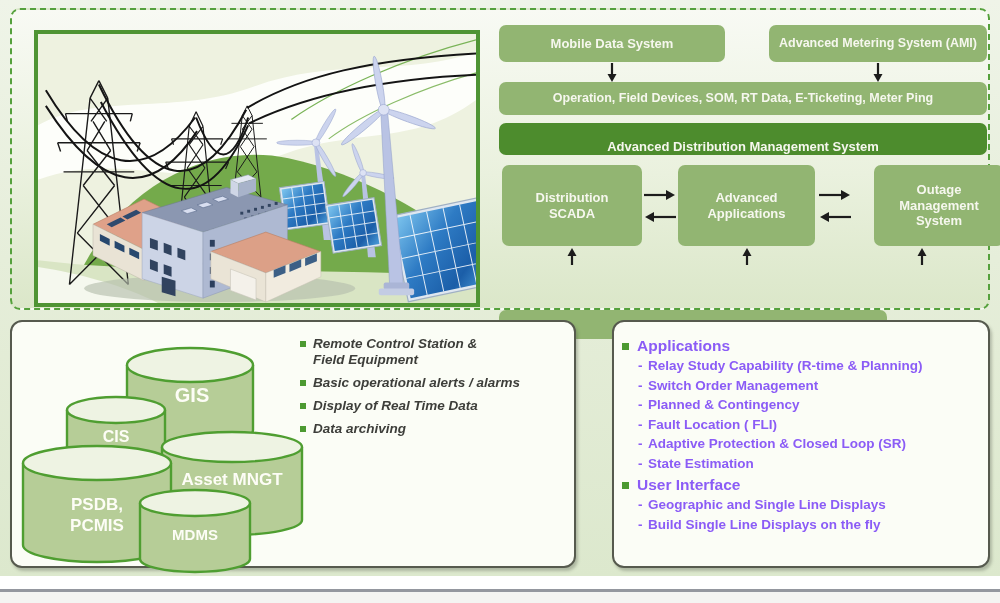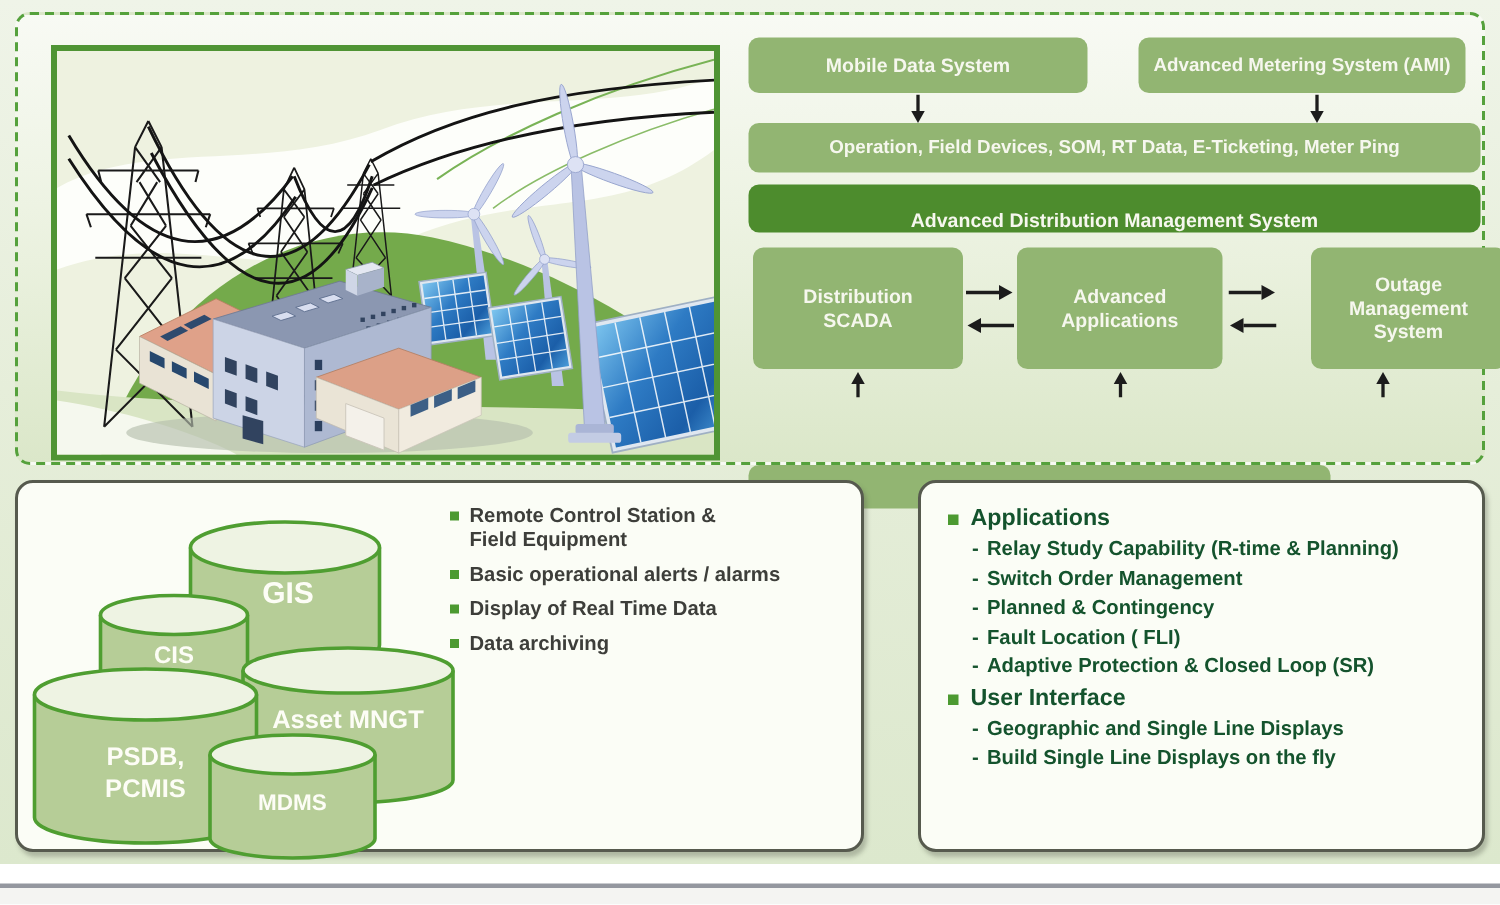--- a/index.html
+++ b/index.html
@@ -33,24 +33,24 @@
   
   .panel{position:absolute;background:#fbfdf6;border:2px solid #565a4e;border-radius:12px;
     box-shadow:2px 3px 3px rgba(90,95,80,.35);box-sizing:border-box;}
   .panel-left{left:10px;top:320px;width:566px;height:248px;}
   .panel-right{left:612px;top:320px;width:378px;height:248px;}
   .cyl-svg{position:absolute;left:23px;top:338px;width:290px;height:240px;overflow:visible;z-index:3;}
   .cyl-label{fill:#fdfdf6;font-weight:bold;text-anchor:middle;font-family:"Liberation Sans",sans-serif;}
 
   .bullets{position:absolute;left:300px;top:336px;width:268px;margin:0;padding:0;list-style:none;z-index:2;}
   .bullets li{position:relative;padding-left:13px;margin-bottom:7px;
-    font-size:13.5px;font-weight:bold;color:#3d3e3a;line-height:16px;}
+    font-size:13.5px;font-weight:bold;color:#3d3e3a;line-height:16px;font-style:italic;}
   .bullets li .sq{position:absolute;left:0;top:5px;width:6px;height:6px;background:#4c9a31;}
 
-  .rp-content{position:absolute;left:18px;top:12px;width:348px;color:#14532d;}
+  .rp-content{position:absolute;left:8px;top:12px;width:348px;color:#8b5cf6;}
   .rp-title{position:relative;padding-left:15px;font-size:15.5px;font-weight:bold;line-height:20px;margin-top:2px;}
   .rp-title .sq{position:absolute;left:0;top:7px;width:7px;height:7px;background:#4c9a31;}
   .rp-item{padding-left:26px;font-size:13.5px;font-weight:bold;line-height:19.5px;}
   .rp-item .dash{display:inline-block;width:10px;margin-left:-10px;font-weight:bold;}
 </style>
 </head>
 <body>
 
 <div>
   <div class="bg-green"></div>
@@ -210,21 +210,21 @@
             <circle r="5.5" fill="#dde2f4" stroke="#96a3cd" stroke-width="0.6"></circle>
           </g>
         </g>
       </svg>
     </div>
 
     <div class="flow">
       <div class="fbox" style="left:0px;top:15px;width:226px;height:37px;">
         <span>Mobile Data System</span>
       </div>
-      <div class="fbox" style="left:260px;top:15px;width:218px;height:37px;font-size:12.5px;">
+      <div class="fbox" style="left:270px;top:15px;width:218px;height:37px;font-size:12.5px;">
         <span>Advanced Metering System (AMI)</span>
       </div>
 
       <svg class="arr" style="left:108px;top:53px;" width="10" height="19">
         <line x1="5" y1="0" x2="5" y2="12" stroke="#1c1c1c" stroke-width="2.2"></line>
           <polygon points="0.5,11 9.5,11 5,19" fill="#1c1c1c"></polygon>
       </svg>
       <svg class="arr" style="left:374px;top:53px;" width="10" height="19">
         <line x1="5" y1="0" x2="5" y2="12" stroke="#1c1c1c" stroke-width="2.2"></line>
           <polygon points="0.5,11 9.5,11 5,19" fill="#1c1c1c"></polygon>
@@ -342,20 +342,21 @@
     <div class="rp-content">
       <div class="rp-title">
         <span class="sq"></span>
         <span>Applications</span>
       </div>
       <div class="rp-item"><span class="dash">-</span><span>Relay Study Capability (R-time &amp; Planning)</span></div>
       <div class="rp-item"><span class="dash">-</span><span>Switch Order Management</span></div>
       <div class="rp-item"><span class="dash">-</span><span>Planned &amp; Contingency</span></div>
       <div class="rp-item"><span class="dash">-</span><span>Fault Location ( FLI)</span></div>
       <div class="rp-item"><span class="dash">-</span><span>Adaptive Protection &amp; Closed Loop (SR)</span></div>
+      <div class="rp-item"><span class="dash">-</span><span>State Estimation</span></div>
       <div class="rp-title">
         <span class="sq"></span>
         <span>User Interface</span>
       </div>
       <div class="rp-item"><span class="dash">-</span><span>Geographic and Single Line Displays</span></div>
       <div class="rp-item"><span class="dash">-</span><span>Build Single Line Displays on the fly</span></div>
     </div>
   </div>
 </div>
 

